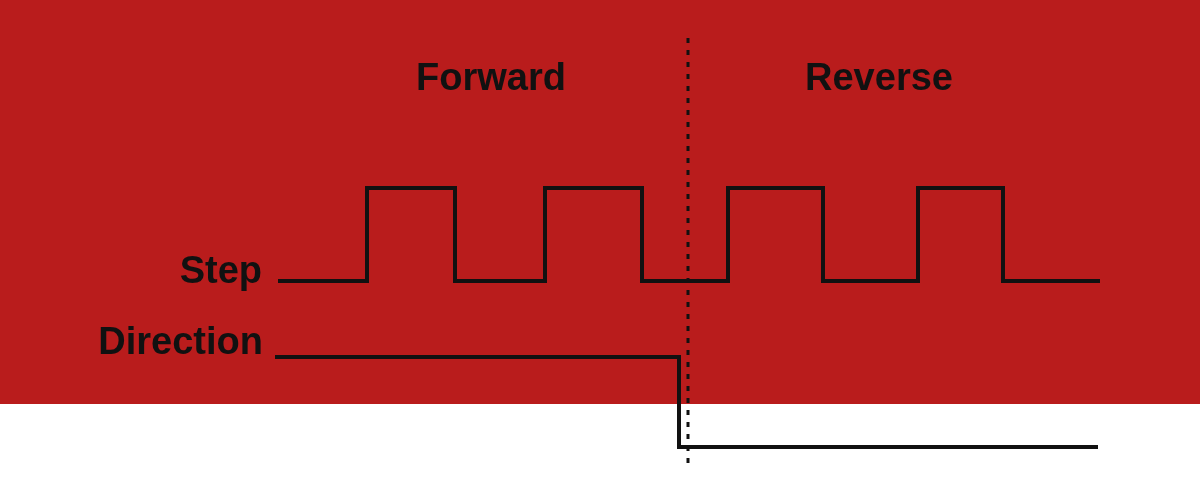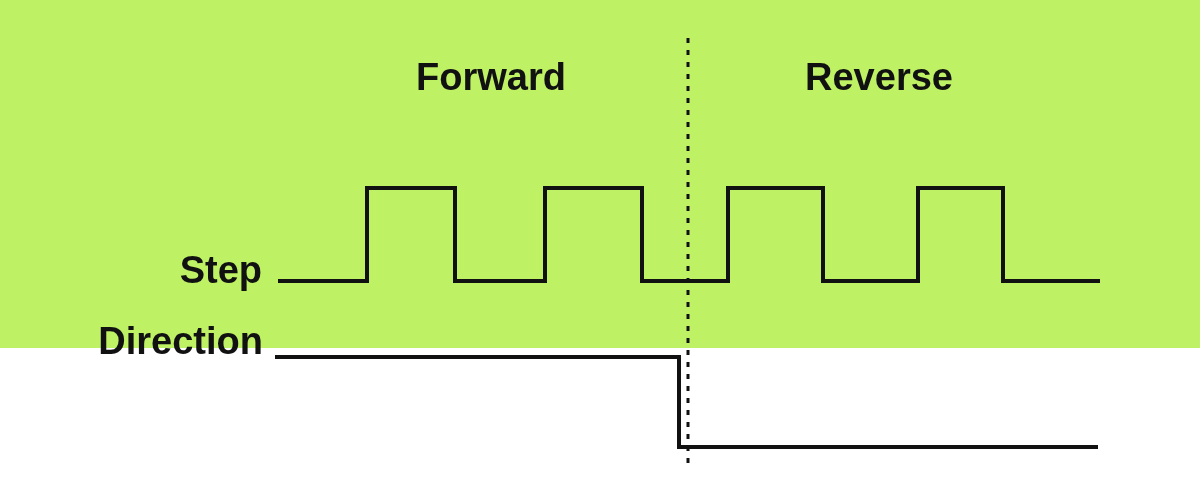--- a/index.html
+++ b/index.html
@@ -9,22 +9,22 @@
   body {
     width: 1200px;
     height: 492px;
     background: #ffffff;
     font-family: "Liberation Sans", sans-serif;
     overflow: hidden;
   }
   .stage {
     position: relative;
     width: 1200px;
-    height: 348px;
-    background: #bef264;
+    height: 404px;
+    background: #b91c1c;
   }
   svg {
     display: block;
   }
   svg text {
     font-family: "Liberation Sans", sans-serif;
     font-weight: bold;
     fill: #111111;
   }
   .phase-label {

